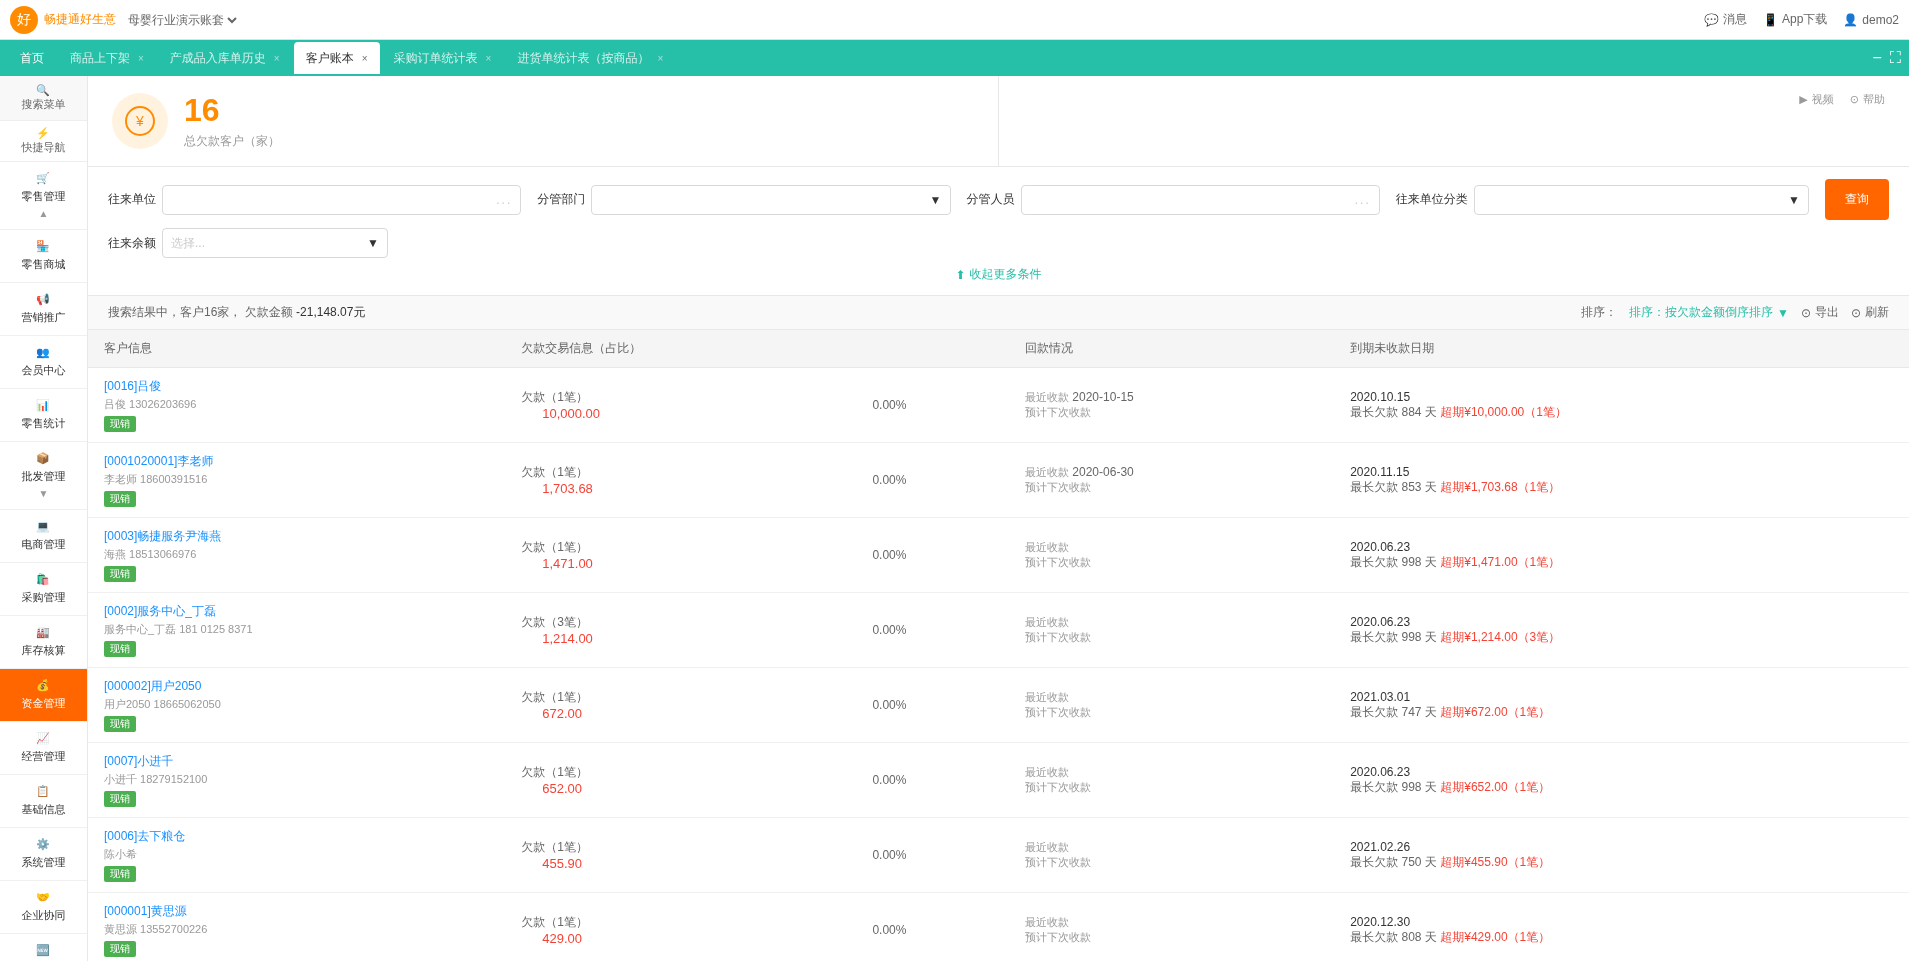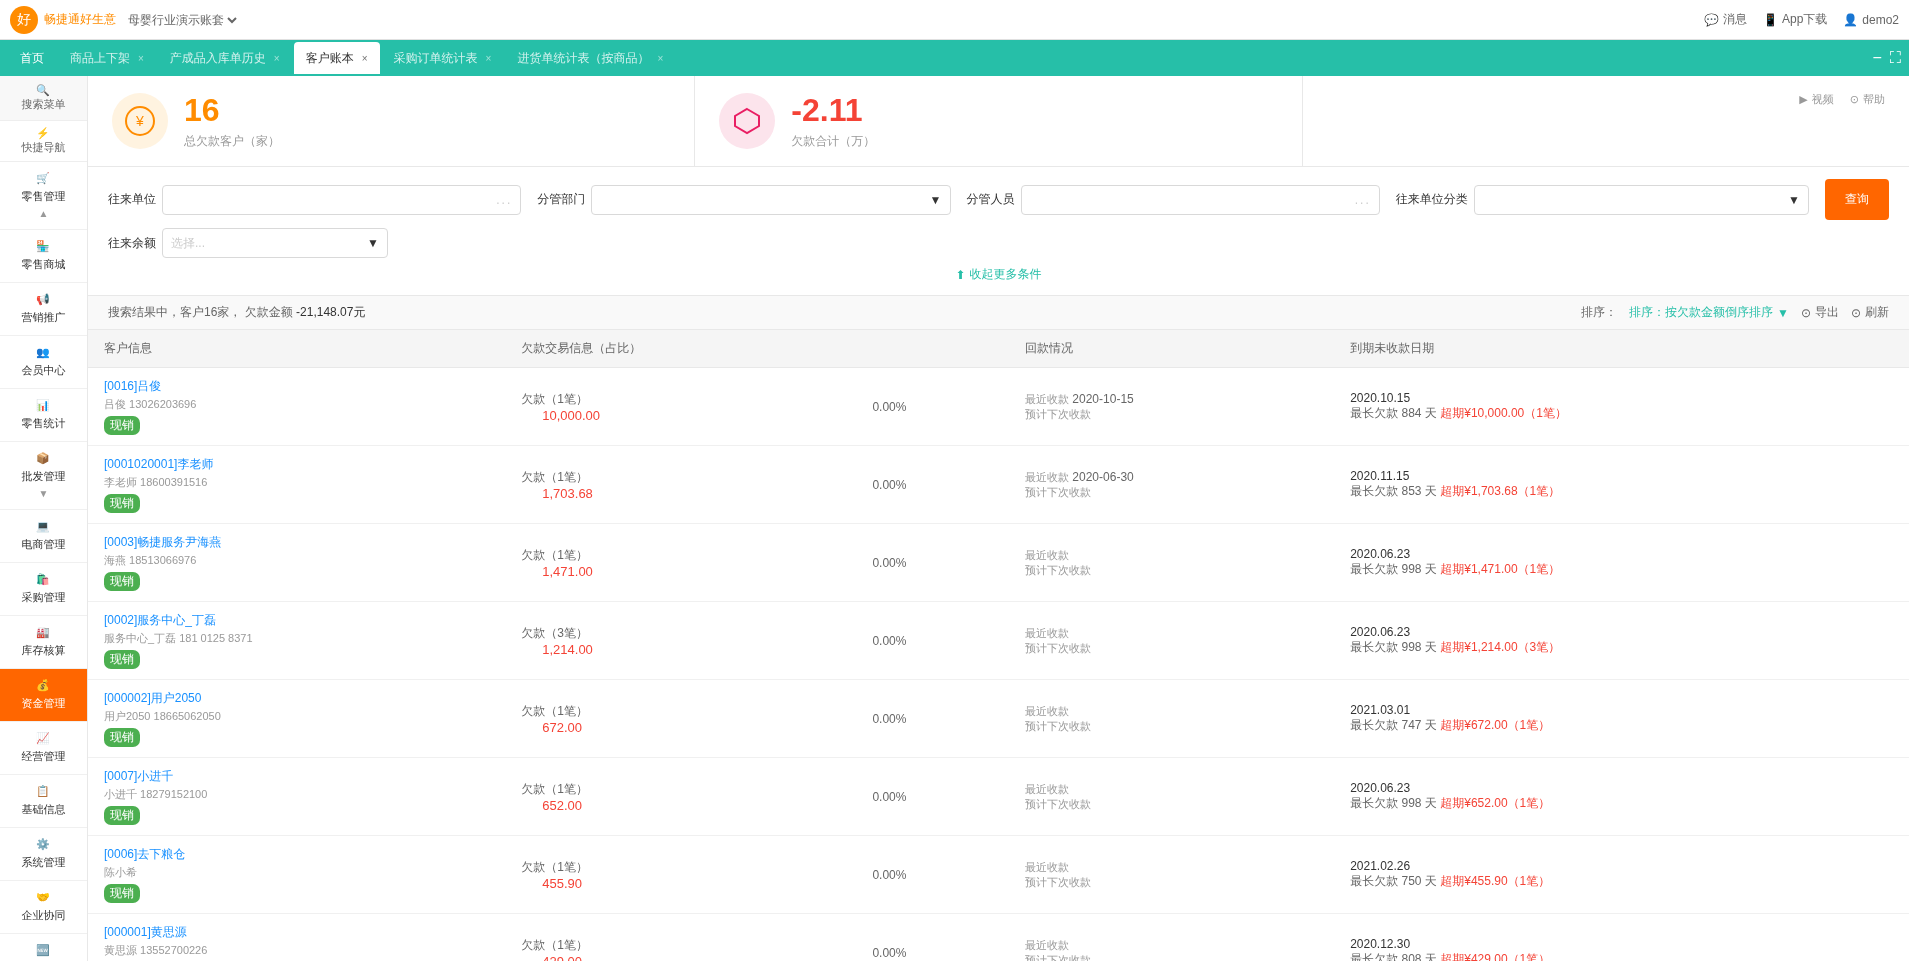--- a/index.html
+++ b/index.html
@@ -71,21 +71,21 @@
     .results-actions span { cursor: pointer; display: flex; align-items: center; gap: 4px; }
     .sort-select { font-size: 12px; color: #26bfa8; cursor: pointer; }
 
     
     .table-wrapper { flex: 1; overflow-y: auto; background: #fff; }
     .data-table { width: 100%; border-collapse: collapse; }
     .data-table th { background: #f5f5f5; padding: 10px 16px; text-align: left; font-size: 12px; color: #666; font-weight: normal; border-bottom: 1px solid #e8e8e8; }
     .data-table td { padding: 10px 16px; border-bottom: 1px solid #f0f0f0; font-size: 12px; vertical-align: middle; }
     .customer-name { color: #1890ff; cursor: pointer; font-size: 12px; }
     .customer-info { font-size: 11px; color: #999; margin-top: 2px; }
-    .tag-present { background: #4caf50; color: #fff; font-size: 12px; padding: 1px 6px; border-radius: 7px; margin-top: 4px; display: inline-block; }
+    .tag-present { background: #4caf50; color: #fff; font-size: 10px; padding: 1px 6px; border-radius: 2px; margin-top: 4px; display: inline-block; }
     .debt-amount { color: #f44336; font-size: 13px; margin-left: 21px; }
     .debt-count { color: #666; font-size: 12px; }
     .percent { color: #666; font-size: 12px; }
     .recovery-date { font-size: 12px; color: #666; }
     .recovery-label { color: #999; font-size: 11px; }
     .overdue-info { font-size: 12px; }
     .overdue-days { color: #666; }
     .overdue-amount { color: #f44336; cursor: pointer; }
 
     
@@ -234,31 +234,20 @@
       <div class="stat-card">
         <div class="stat-icon orange">
           <svg width="30" height="30" viewBox="0 0 30 30" fill="none">
             <circle cx="15" cy="15" r="14" stroke="#ff8c00" stroke-width="2" fill="none"></circle>
             <text x="15" y="20" text-anchor="middle" font-size="14" fill="#ff8c00">¥</text>
           </svg>
         </div>
         <div>
           <div class="stat-number orange">16</div>
           <div class="stat-label">总欠款客户（家）</div>
-        </div>
-      </div>
-      <div class="stat-card">
-        <div class="stat-icon pink">
-          <svg width="30" height="30" viewBox="0 0 30 30" fill="none">
-            <path d="M15 3 L27 10 L27 20 L15 27 L3 20 L3 10 Z" stroke="#e91e63" stroke-width="2" fill="none"></path>
-          </svg>
-        </div>
-        <div>
-          <div class="stat-number red">-2.11</div>
-          <div class="stat-label">欠款合计（万）</div>
         </div>
       </div>
       <div class="stat-card-last">
         <span class="video-help">
           <span>▶</span>
           <span>视频</span>
         </span>
         <span class="video-help">
           <span>⊙</span>
           <span>帮助</span>

